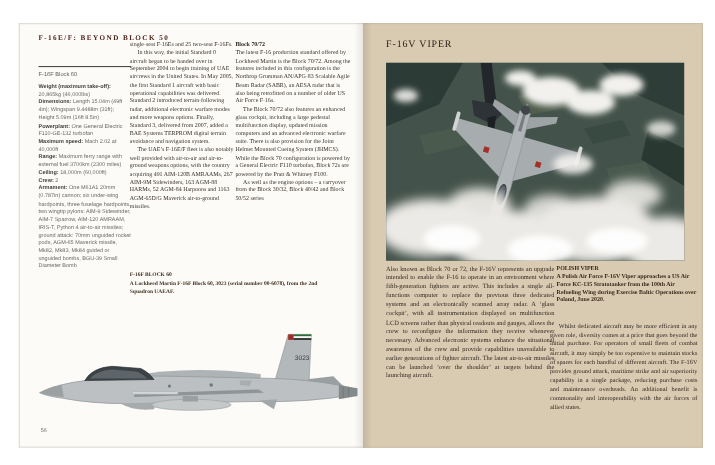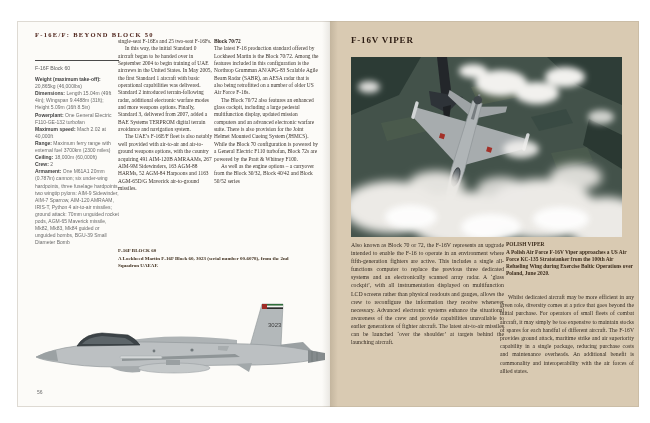--- a/index.html
+++ b/index.html
@@ -56,21 +56,21 @@
   .caption-title { margin-bottom:1px; }
   .illustration { position:absolute; left:4px; top:272px; width:306px; height:104px; }
   .pagenum {
     position:absolute; left:19px; bottom:11px;
     font-size:5px; color:#6e6e6e; font-family:"Liberation Sans", sans-serif;
   }
 
   
   .right-title {
     position:absolute; left:21px; top:13px;
-    font-size:9px; font-weight:bold; letter-spacing:0.8px; color:#2c1c13;
+    font-size:9px; font-weight:normal; letter-spacing:0.8px; color:#2c1c13;
   }
   .photo {
     position:absolute; left:21px; top:35px; width:271px; height:180px;
     overflow:hidden; background:#44524a;
   }
   .rcol1 {
     position:absolute; left:21px; top:219px; width:153px;
     font-size:5.8px; line-height:8.1px; color:#332a22; text-align:justify;
   }
   .rcol1 p { margin:0; }

